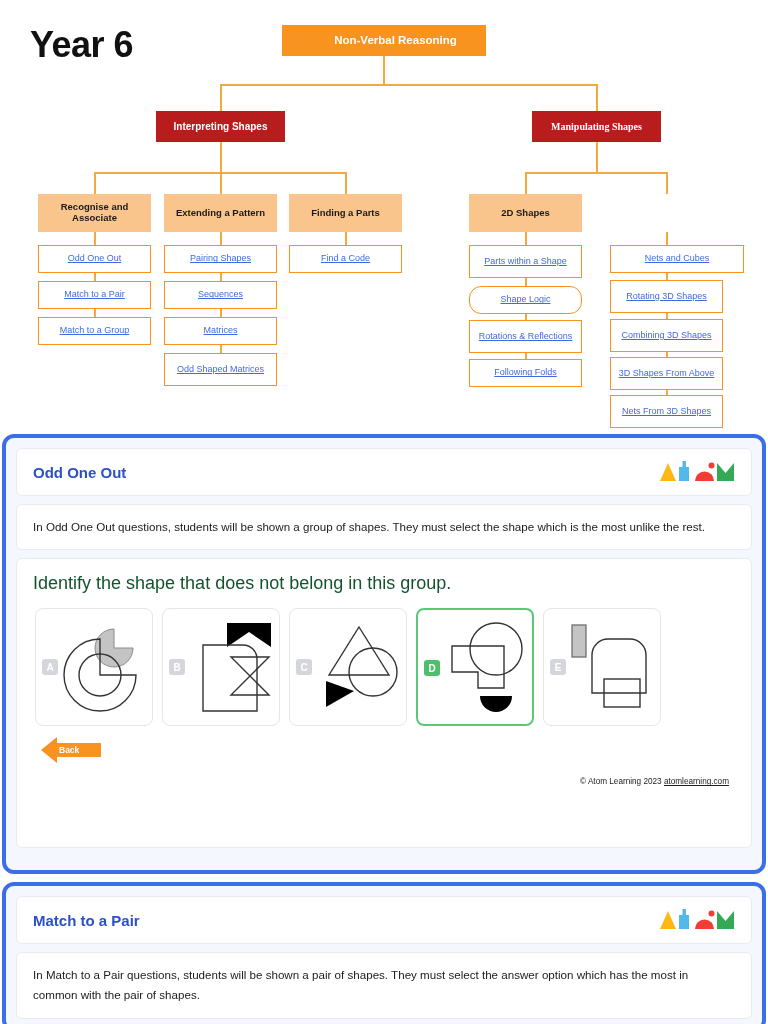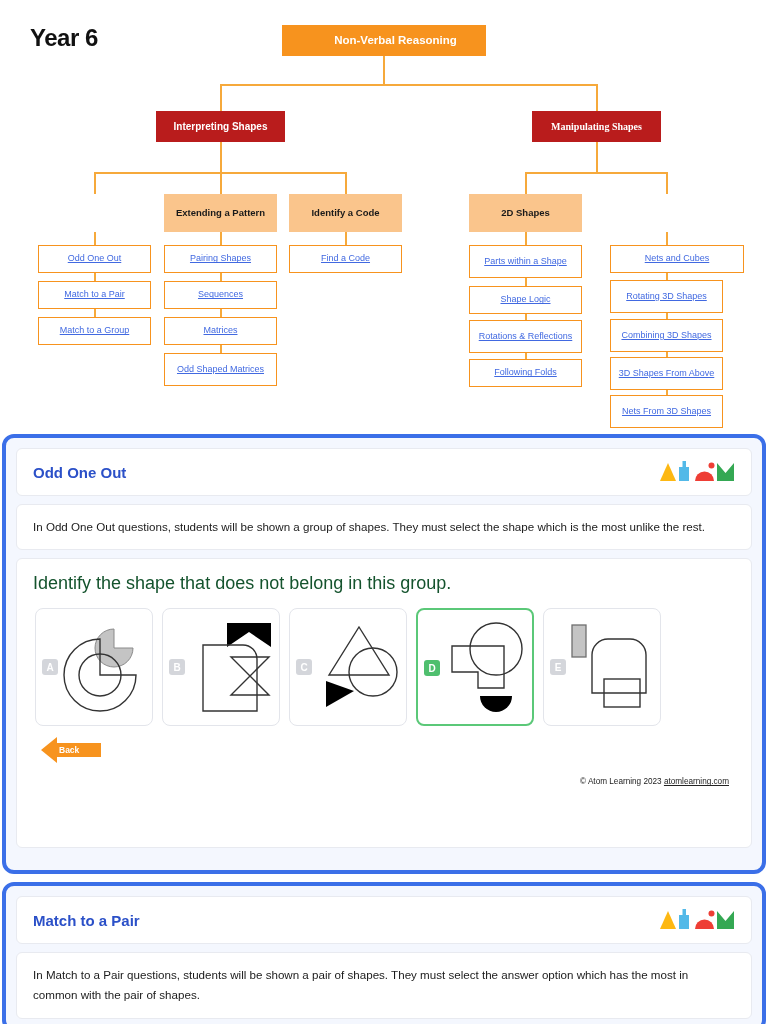--- a/index.html
+++ b/index.html
@@ -8,21 +8,21 @@
     background: #ffffff;
     font-family: "Liberation Sans", sans-serif;
     overflow: hidden;
   }
   .page { position: relative; width: 768px; height: 1024px; background:#fff; }
 
   
   .tree { position: relative; width: 768px; height: 432px; background:#fff; }
   .year-title {
     position: absolute; left: 30px; top: 24px;
-    font-size: 24px; font-weight: 700; color: #111; letter-spacing: -0.5px;
+    font-size: 36px; font-weight: 700; color: #111; letter-spacing: -0.5px;
   }
   .node {
     position: absolute;
     display: flex; align-items: center; justify-content: center;
     text-align: center; line-height: 1.15;
   }
   .node-root {
     background: #F7931E; color: #fff;
     font-size: 11.5px; font-weight: 700;
   }
@@ -129,25 +129,28 @@
     <div class="conn h" style="left:94px; top:172px; width:252px;"></div>
     <div class="conn v" style="left:94px; top:172px; height:22px;"></div>
     <div class="conn v" style="left:220px; top:172px; height:22px;"></div>
     <div class="conn v" style="left:345px; top:172px; height:22px;"></div>
 
     <div class="conn v" style="left:596px; top:142px; height:30px;"></div>
     <div class="conn h" style="left:525px; top:172px; width:142px;"></div>
     <div class="conn v" style="left:525px; top:172px; height:22px;"></div>
     <div class="conn v" style="left:666px; top:172px; height:22px;"></div>
 
+    <div class="node node-l3" style="left:38px; top:194px; width:113px; height:38px;">
+      <span>Recognise and Associate</span>
+    </div>
     <div class="node node-l3" style="left:164px; top:194px; width:113px; height:38px;">
       <span>Extending a Pattern</span>
     </div>
     <div class="node node-l3" style="left:289px; top:194px; width:113px; height:38px;">
-      <span>Identify a Code</span>
+      <span>Finding a Parts</span>
     </div>
     <div class="node node-l3" style="left:469px; top:194px; width:113px; height:38px;">
       <span>2D Shapes</span>
     </div>
 
     <div class="conn v" style="left:94px; top:232px; height:13px;"></div>
     <div class="conn v" style="left:220px; top:232px; height:13px;"></div>
     <div class="conn v" style="left:345px; top:232px; height:13px;"></div>
     <div class="conn v" style="left:525px; top:232px; height:13px;"></div>
     <div class="conn v" style="left:666px; top:232px; height:13px;"></div>
@@ -181,21 +184,21 @@
     </div>
 
     <div class="node node-leaf" style="left:289px; top:245px; width:113px; height:28px;">
       <a>Find a Code</a>
     </div>
 
     <div class="node node-leaf" style="left:469px; top:245px; width:113px; height:33px;">
       <a>Parts within a Shape</a>
     </div>
     <div class="conn v" style="left:525px; top:278px; height:8px;"></div>
-    <div class="node node-leaf" style="left:469px; top:286px; width:113px; height:28px;">
+    <div class="node node-leaf" style="left:469px; top:286px; width:113px; height:28px;border-radius:12px;">
       <a>Shape Logic</a>
     </div>
     <div class="conn v" style="left:525px; top:314px; height:6px;"></div>
     <div class="node node-leaf" style="left:469px; top:320px; width:113px; height:33px;">
       <a>Rotations &amp; Reflections</a>
     </div>
     <div class="conn v" style="left:525px; top:353px; height:6px;"></div>
     <div class="node node-leaf" style="left:469px; top:359px; width:113px; height:28px;">
       <a>Following Folds</a>
     </div>

